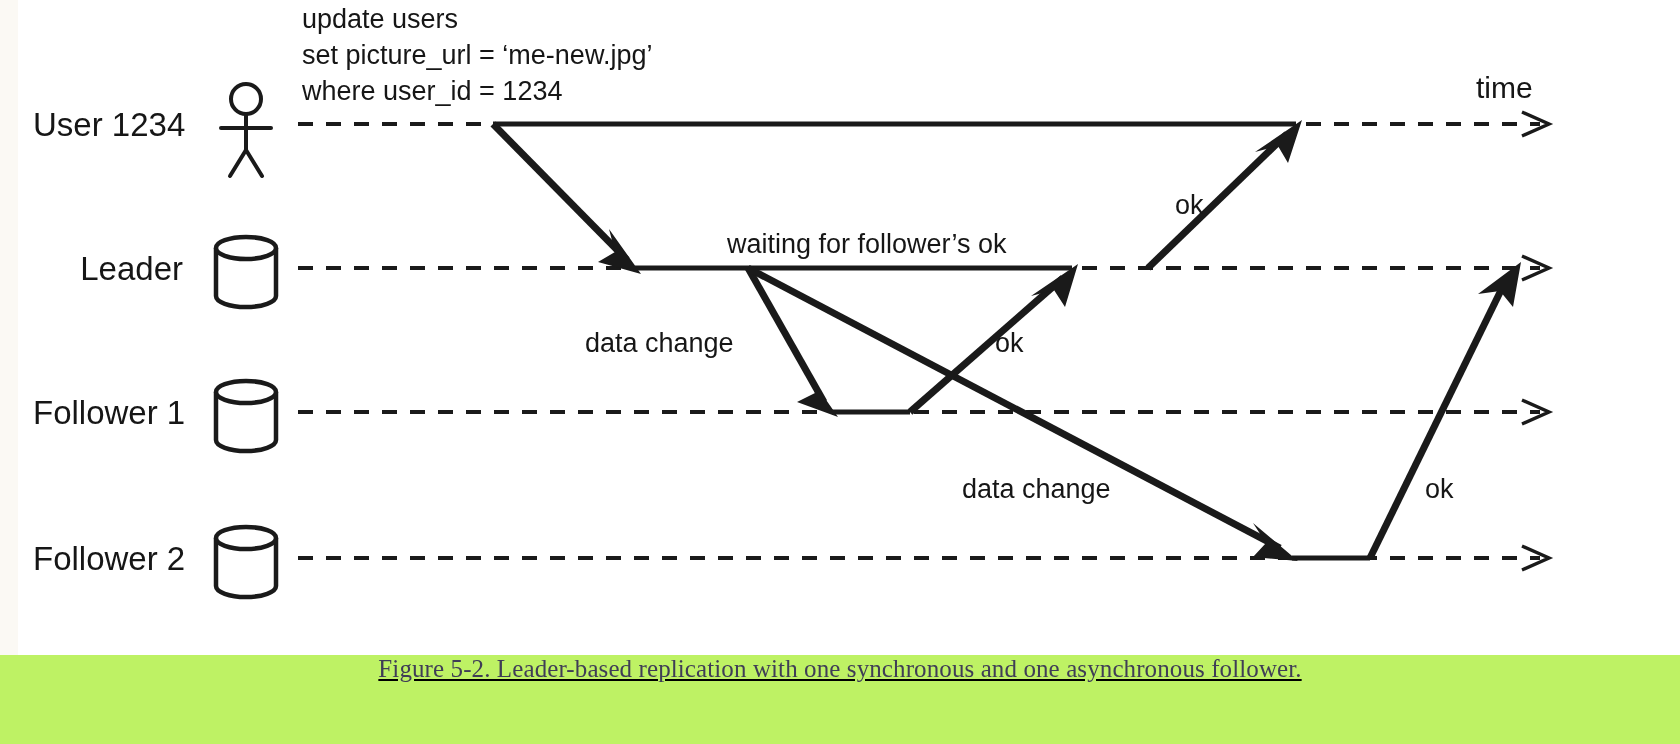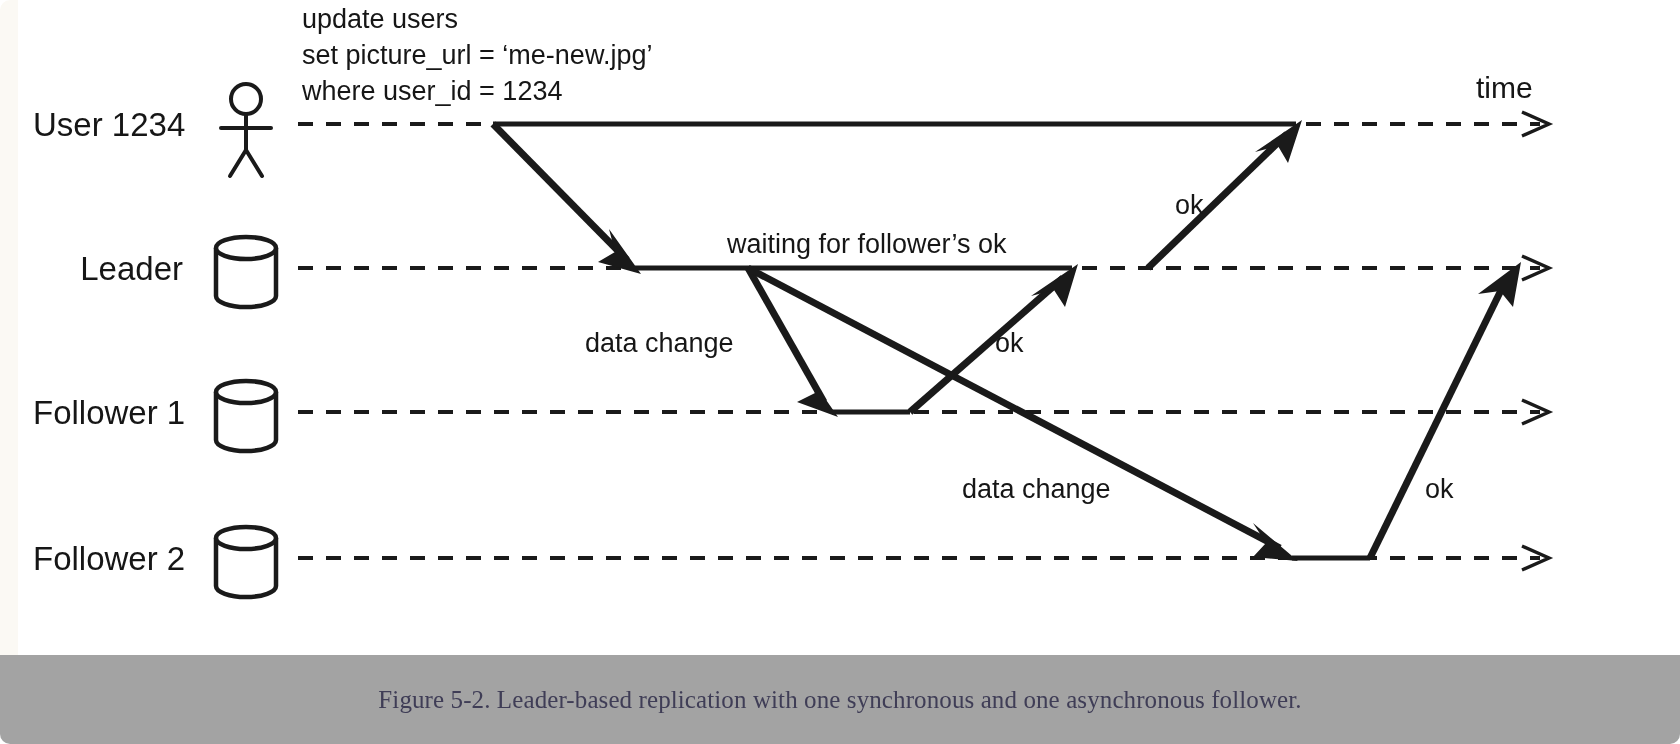--- a/index.html
+++ b/index.html
@@ -7,38 +7,37 @@
     padding: 0;
     background: #ffffff;
   }
   #page {
     position: relative;
     width: 1680px;
     height: 744px;
     background: #ffffff;
     overflow: hidden;
     font-family: "Liberation Sans", sans-serif;
-    border-radius: 10px;
   }
   .left-strip {
     position: absolute;
     left: 0; top: 0;
     width: 18px; height: 655px;
     background: #fbf9f4;
   }
   .caption-band {
     position: absolute;
     left: 0;
     top: 655px;
     width: 1680px;
     height: 89px;
-    background: #a3a3a3;
+    background: #bef264;
     display: flex;
-    align-items: center;
     justify-content: center;
+    text-decoration: underline;
   }
   .caption-text {
     font-family: "Liberation Serif", serif;
     font-size: 25px;
     color: #3f3d56;
     letter-spacing: 0.1px;
     white-space: nowrap;
   }
   svg.diagram {
     position: absolute;

